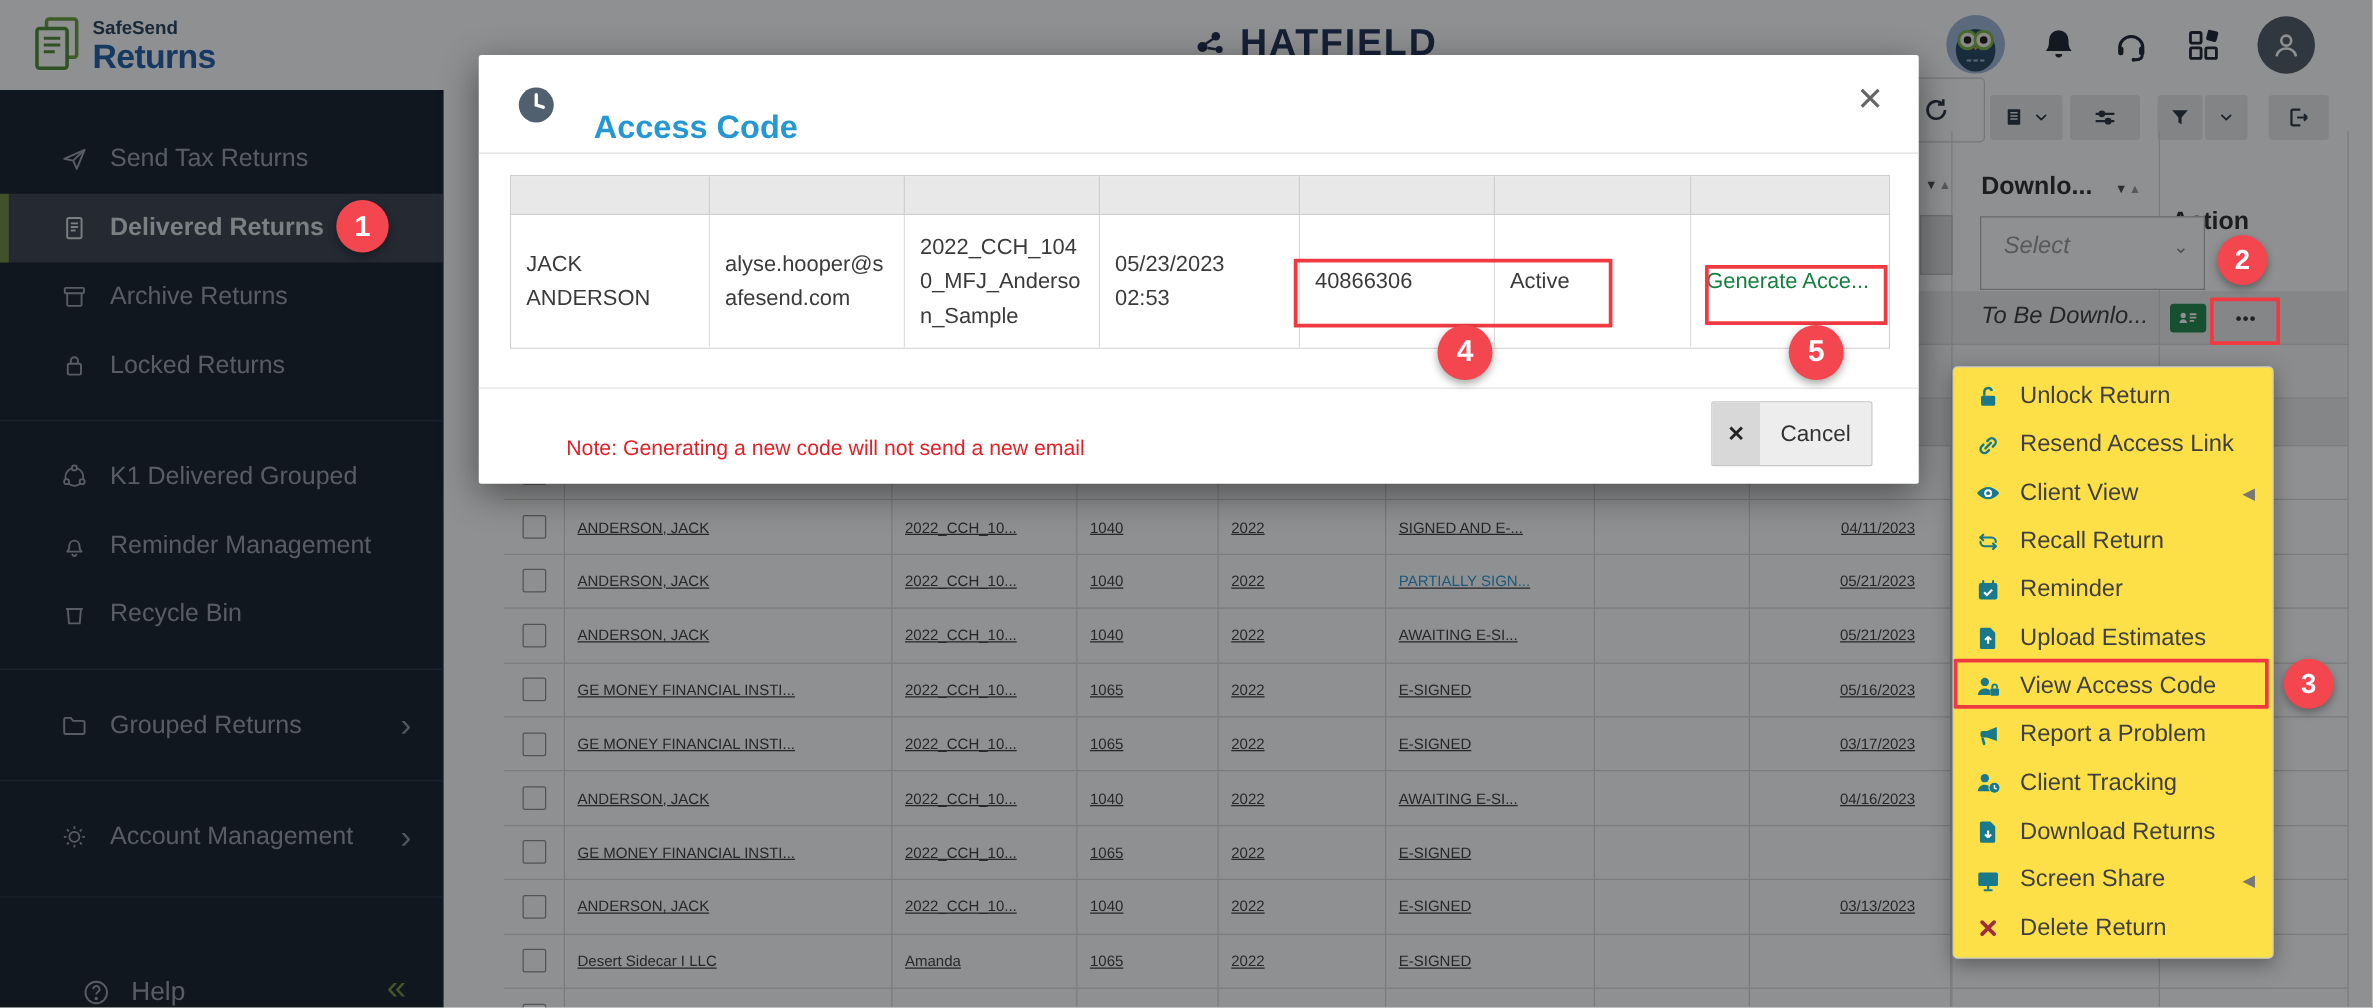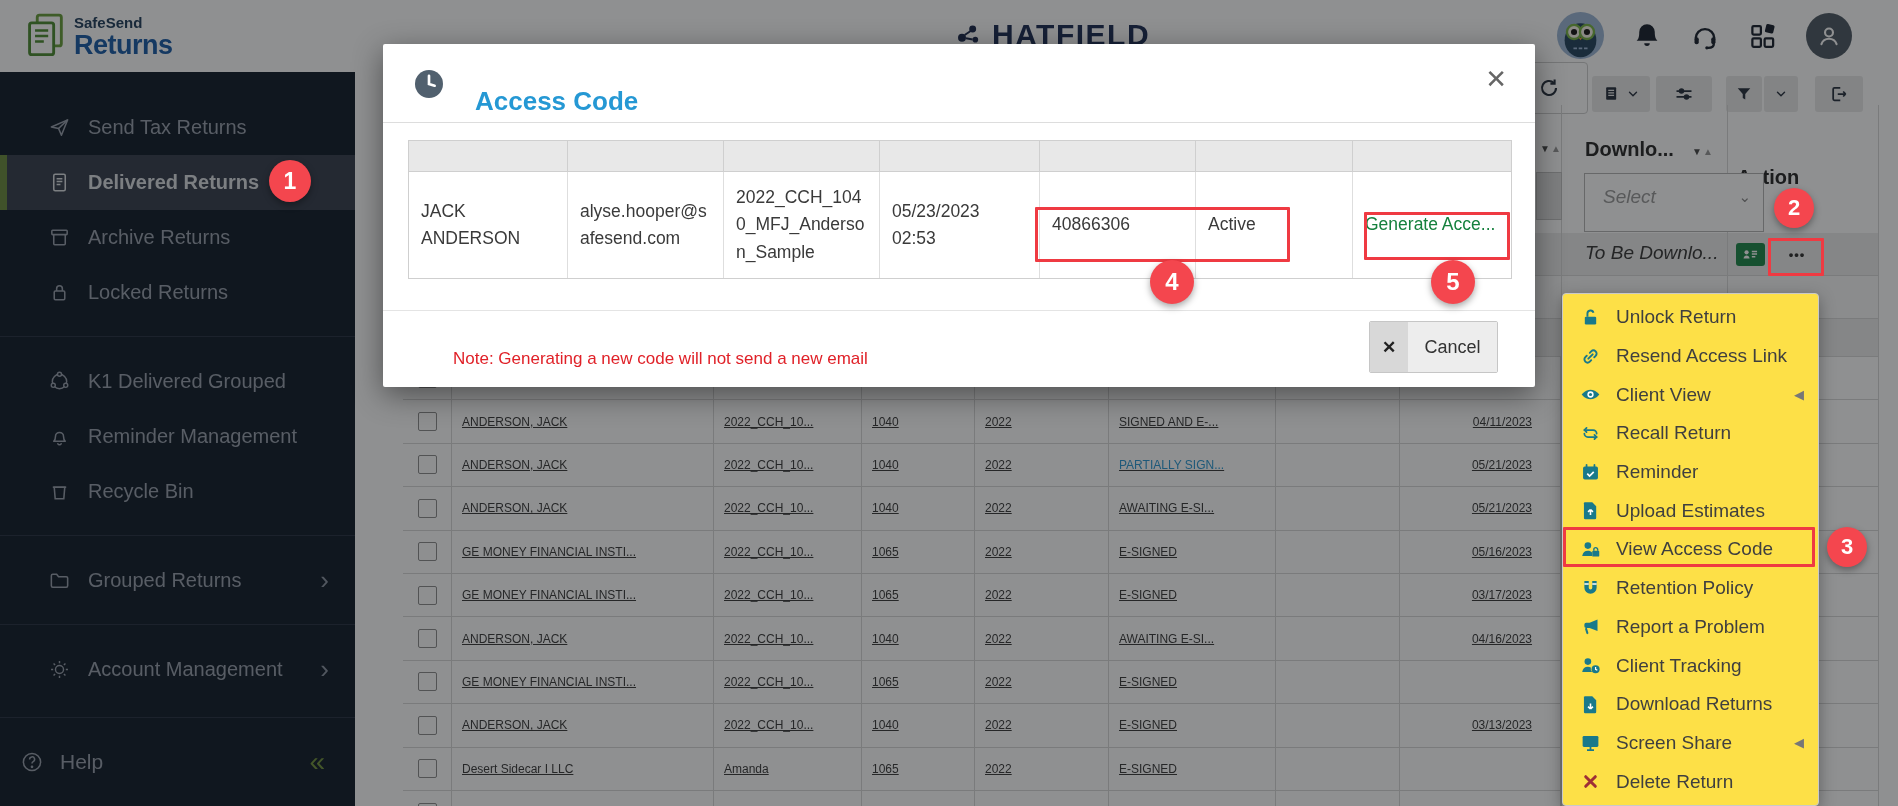--- a/index.html
+++ b/index.html
@@ -28,21 +28,21 @@
   .side-nav{padding-top:28px;}
   .side-item{height:55px;display:flex;align-items:center;padding-left:48px;color:#9aa2ae;
              font-size:20px;cursor:pointer;position:relative;}
   .side-item.active{background:#3a4250;border-left:7px solid #6d8c41;padding-left:41px;
                     color:#dcdfe4;font-weight:bold;}
   .side-icon{width:23px;height:23px;margin-right:17px;flex:0 0 auto;}
   .side-chevron{margin-left:auto;padding-right:26px;font-size:26px;color:#8d96a3;font-weight:normal;}
   .side-item.divider-after{margin-bottom:34px;}
   .side-item.divider-after::after{content:"";position:absolute;left:0;right:0;bottom:-17px;height:1px;background:#2b3545;}
   .sidebar-help{position:absolute;left:0;right:0;top:645px;border-top:1px solid #2b3545;
-                height:88px;display:flex;align-items:center;padding-left:20px;color:#9aa2ae;font-size:21px;}
+                height:88px;display:flex;align-items:flex-end;padding-left:65px;color:#9aa2ae;font-size:21px;}
   .help-icon{width:24px;height:24px;margin-right:16px;}
   .collapse{margin-left:auto;padding-right:30px;font-size:28px;color:#74953f;}
 
   
   .main{position:absolute;left:355px;top:72px;width:1543px;height:734px;background:#fff;z-index:1;}
 
   
   .refresh-card{position:absolute;left:1524px;top:62px;width:62px;height:50px;background:#fff;
                 border:1px solid #cfcfcf;border-radius:4px;z-index:2;}
   .refresh-card .ticon{position:absolute;left:12px;top:13px;width:24px;height:24px;color:#2a3340;}
@@ -652,30 +652,20 @@
           <rect x="14" y="13.5" width="8" height="6.5" rx="1"></rect>
           <path d="M15.8 13.5V12a2.2 2.2 0 0 1 4.4 0v1.5" fill="none" stroke="currentColor" stroke-width="1.6"></path>
         </svg>
       </span>
       <span class="ctx-label">View Access Code</span>
       <span class="ctx-sub"></span>
     </div>
     <div class="ctx-item">
       <span class="ctx-icon">
         <svg viewBox="0 0 24 24" fill="currentColor">
-          <path d="M5 3.5h5V11a2 2 0 0 0 4 0V3.5h5V11a7 7 0 0 1-14 0z"></path>
-          <path d="M5 6.8h5M14 6.8h5" stroke="#fff" stroke-width="1.7"></path>
-        </svg>
-      </span>
-      <span class="ctx-label">Retention Policy</span>
-      <span class="ctx-sub"></span>
-    </div>
-    <div class="ctx-item">
-      <span class="ctx-icon">
-        <svg viewBox="0 0 24 24" fill="currentColor">
           <path d="M20 4v13l-9-3.2H7A2 2 0 0 1 5 11.8V9.7a2 2 0 0 1 2-2h4z"></path>
           <path d="M7 14.8l1.4 4.7" stroke="currentColor" stroke-width="2.4" stroke-linecap="round"></path>
         </svg>
       </span>
       <span class="ctx-label">Report a Problem</span>
       <span class="ctx-sub"></span>
     </div>
     <div class="ctx-item">
       <span class="ctx-icon">
         <svg viewBox="0 0 24 24" fill="currentColor">

